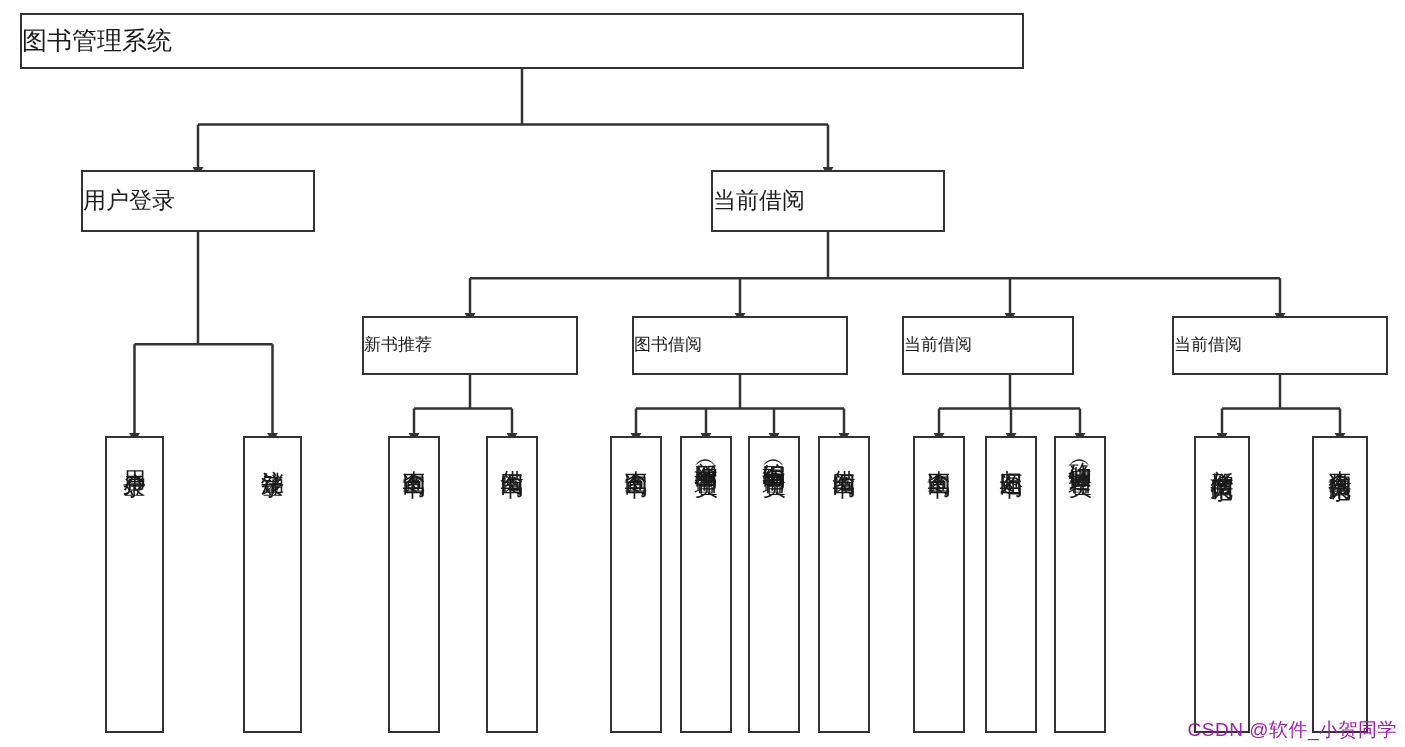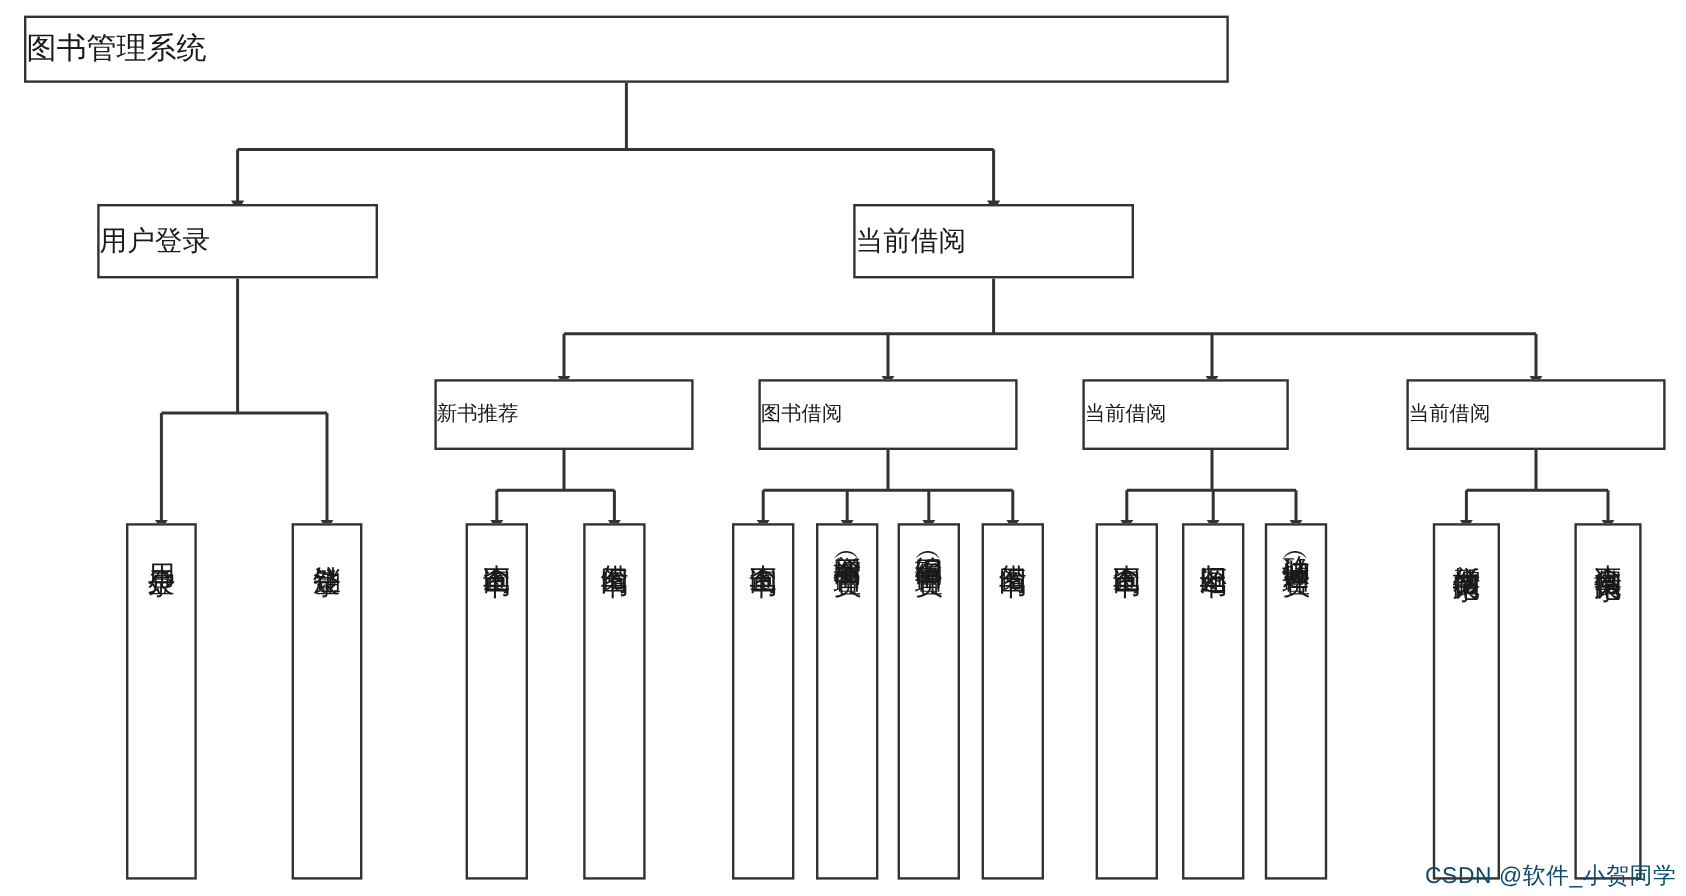--- a/index.html
+++ b/index.html
@@ -65,21 +65,21 @@
     white-space: pre;
   }
   .node.leaf.long {
     padding-top: 6px;
   }
   #watermark {
     position: absolute;
     right: 8px;
     bottom: 4px;
     font-size: 19px;
-    color: #0c4a6e;
+    color: #a21caf;
     letter-spacing: 0.5px;
     white-space: nowrap;
   }
 </style>
 </head>
 <body>
 
 <div id="canvas">
   <svg id="edges" viewBox="0 0 1405 747">
     <defs>

